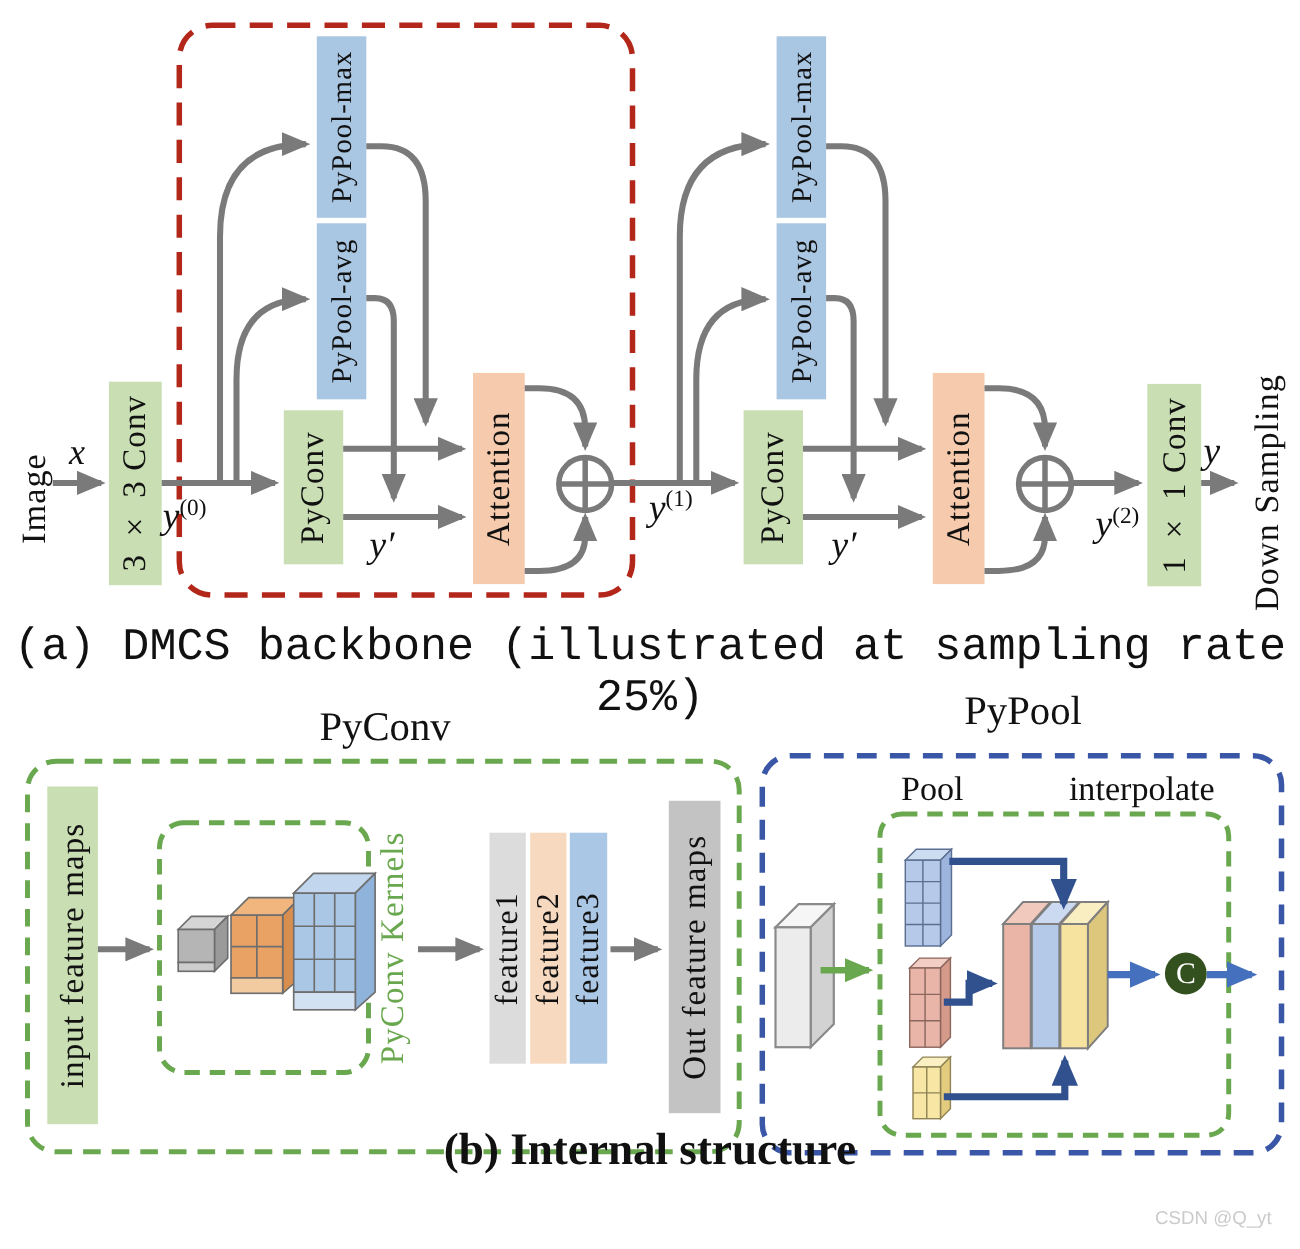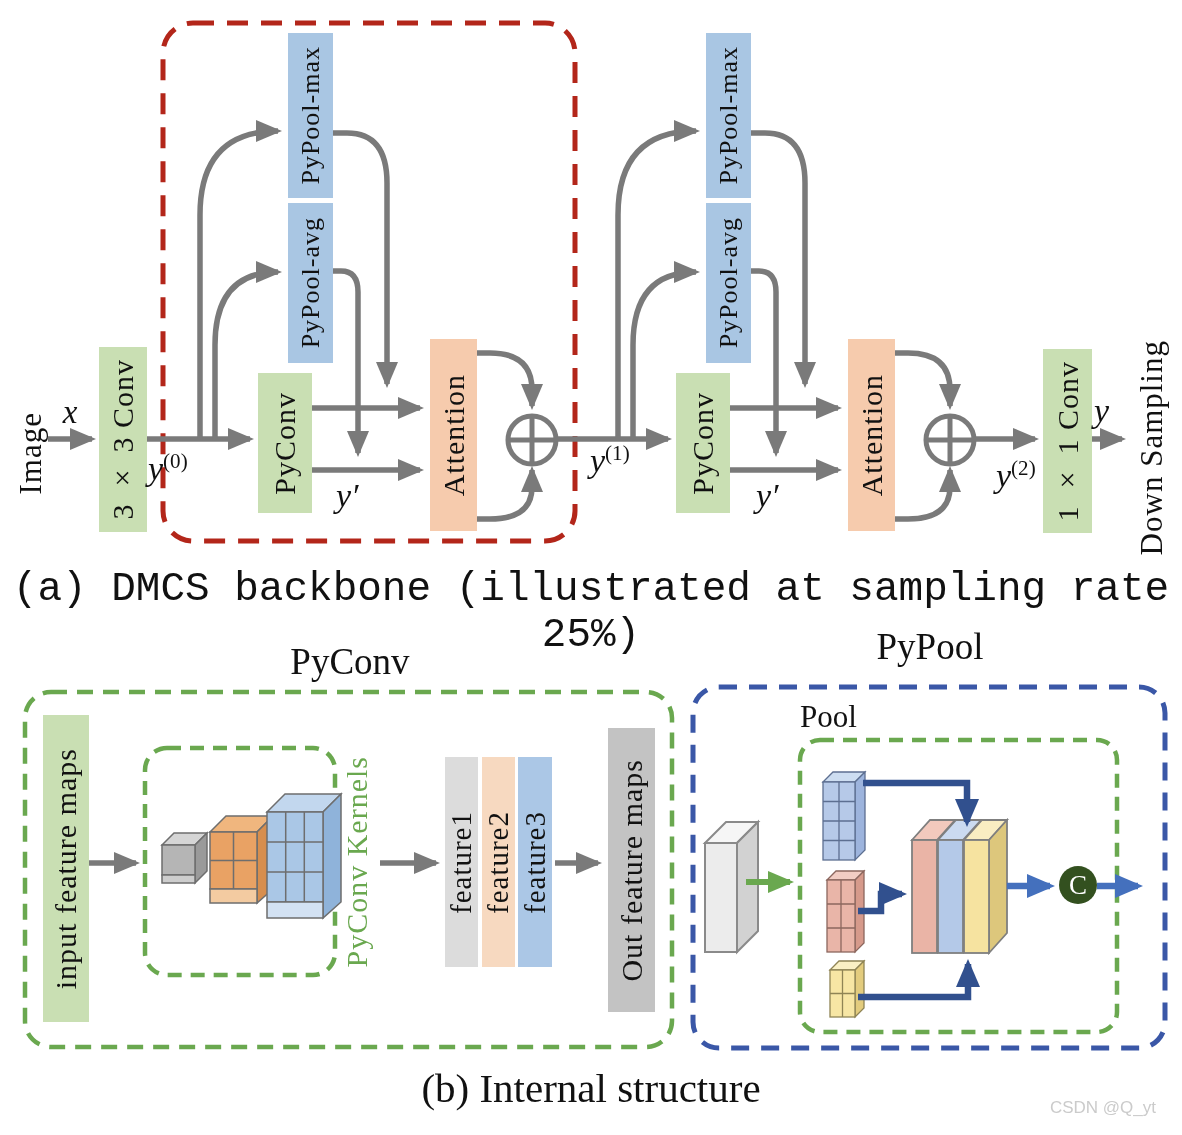--- a/index.html
+++ b/index.html
@@ -108,27 +108,28 @@
     <span class="vtext">feature2</span>
   </div>
   <div class="blk g3" style="left:518px;top:757px;width:34px;height:210px;font-size:29px;">
     <span class="vtext">feature3</span>
   </div>
 
   <div class="blk gout" style="left:608px;top:728px;width:47px;height:284px;font-size:30px;">
     <span class="vtext">Out feature maps</span>
   </div>
 
-  <div class="lbl" style="left:800px;top:699px;width:95px;text-align:left;font-size:31px;">Pool</div>
+  <div class="lbl" style="left:800px;top:699px;width:95px;text-align:center;font-size:31px;">Pool</div>
+  <div class="lbl" style="left:948px;top:699px;width:180px;text-align:center;font-size:31px;">interpolate</div>
 
   <div id="concat">
     <span>C</span>
   </div>
 
-  <div class="cap" style="top:1064px;">(b) Internal structure</div>
+  <div class="cap" style="top:1020px;font-weight:bold;">(b) Internal structure</div>
   <div id="watermark">CSDN @Q_yt</div>
 
   <svg class="layer" viewBox="0 0 1182 1135">
     <defs>
       <marker id="ag" markerUnits="userSpaceOnUse" markerWidth="26" markerHeight="22" refX="22" refY="11" orient="auto">
         <path d="M0,0 L26,11 L0,22 Z" fill="#7a7a7a"></path>
       </marker>
       <marker id="agr" markerUnits="userSpaceOnUse" markerWidth="26" markerHeight="22" refX="22" refY="11" orient="auto">
         <path d="M0,0 L26,11 L0,22 Z" fill="#6aa84f"></path>
       </marker>

